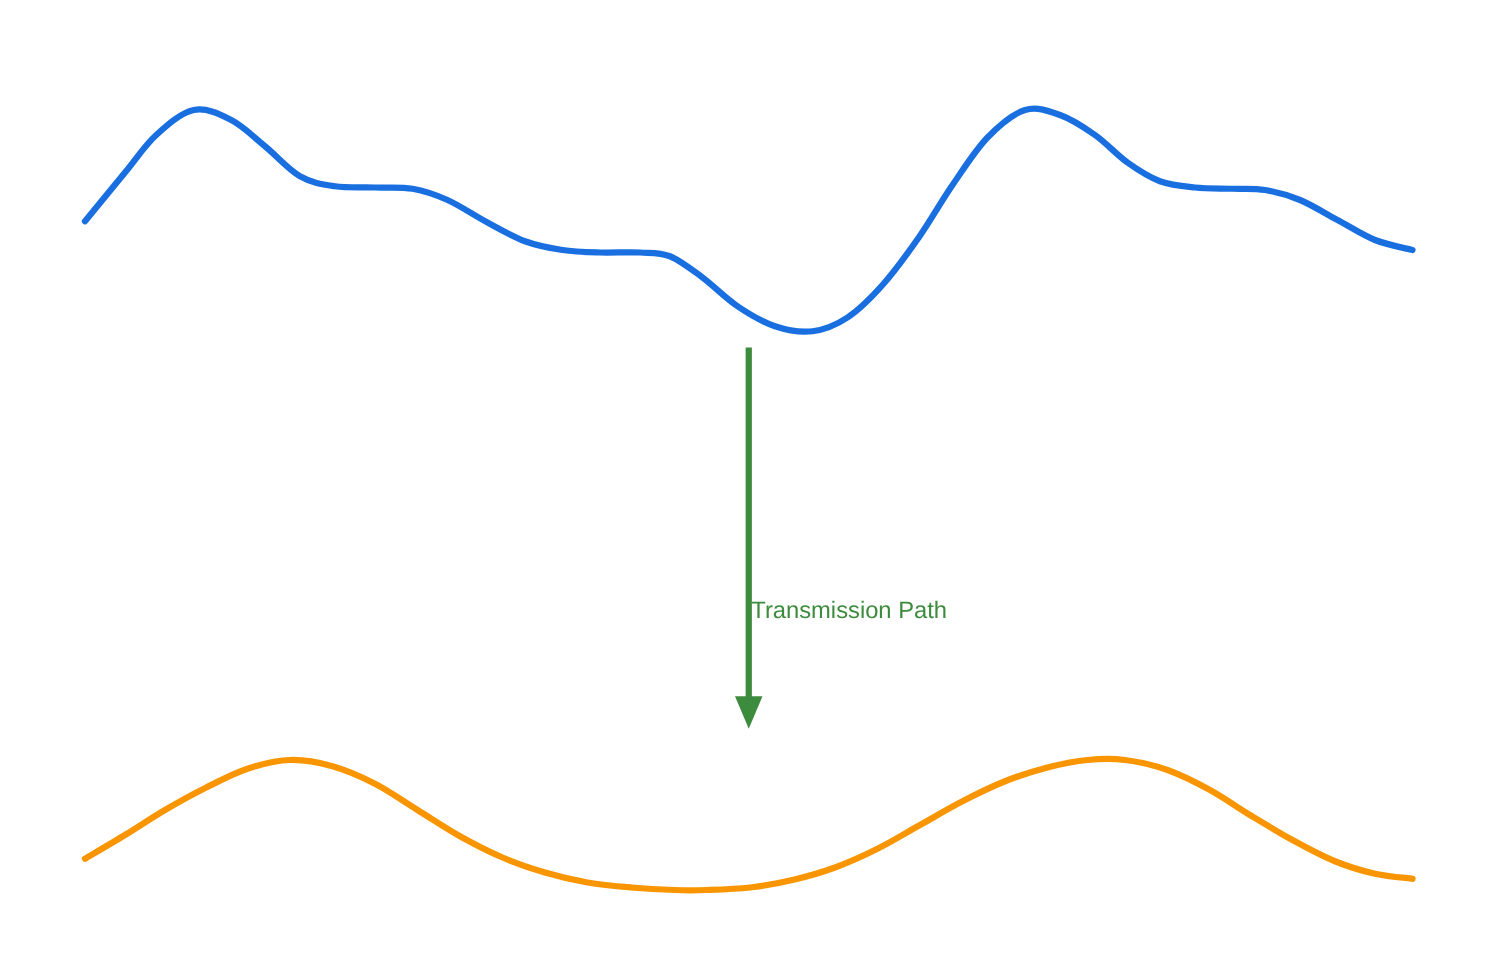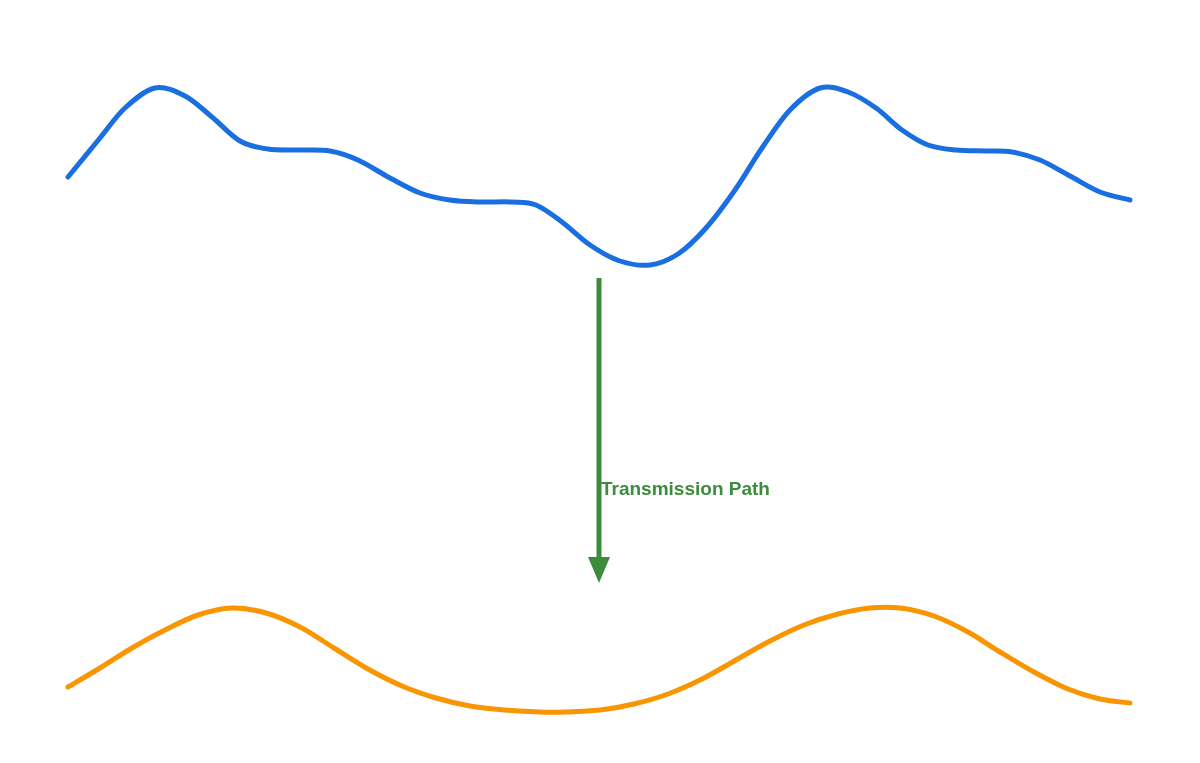--- a/index.html
+++ b/index.html
@@ -38,21 +38,21 @@
     color: #1a1a1a;
     letter-spacing: 0.1px;
     font-family: "Liberation Sans", sans-serif;
     white-space: nowrap;
   }
   .arrow-label {
     position: absolute;
     left: 601px;
     top: 478px;
     font-size: 19px;
-    font-weight: bold;
+    font-weight: normal;
     color: #3d8b3d;
     font-family: "Liberation Sans", sans-serif;
     white-space: nowrap;
   }
 </style>
 </head>
 <body>
 
 <div id="figure">
 

